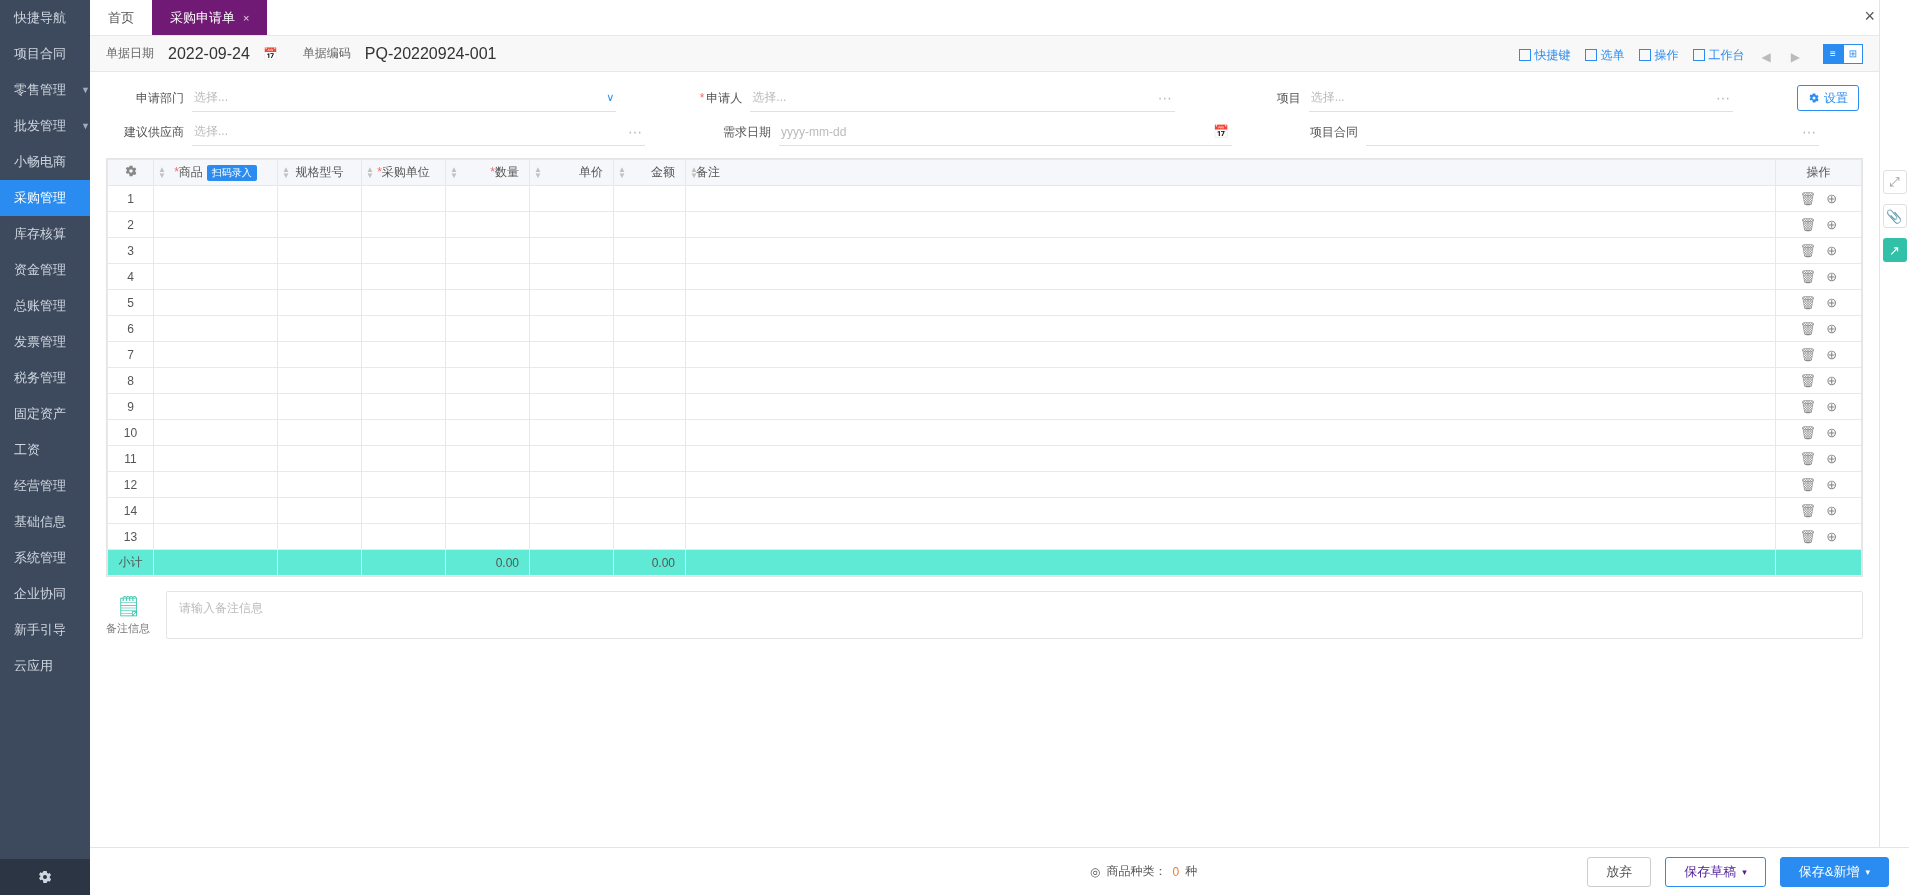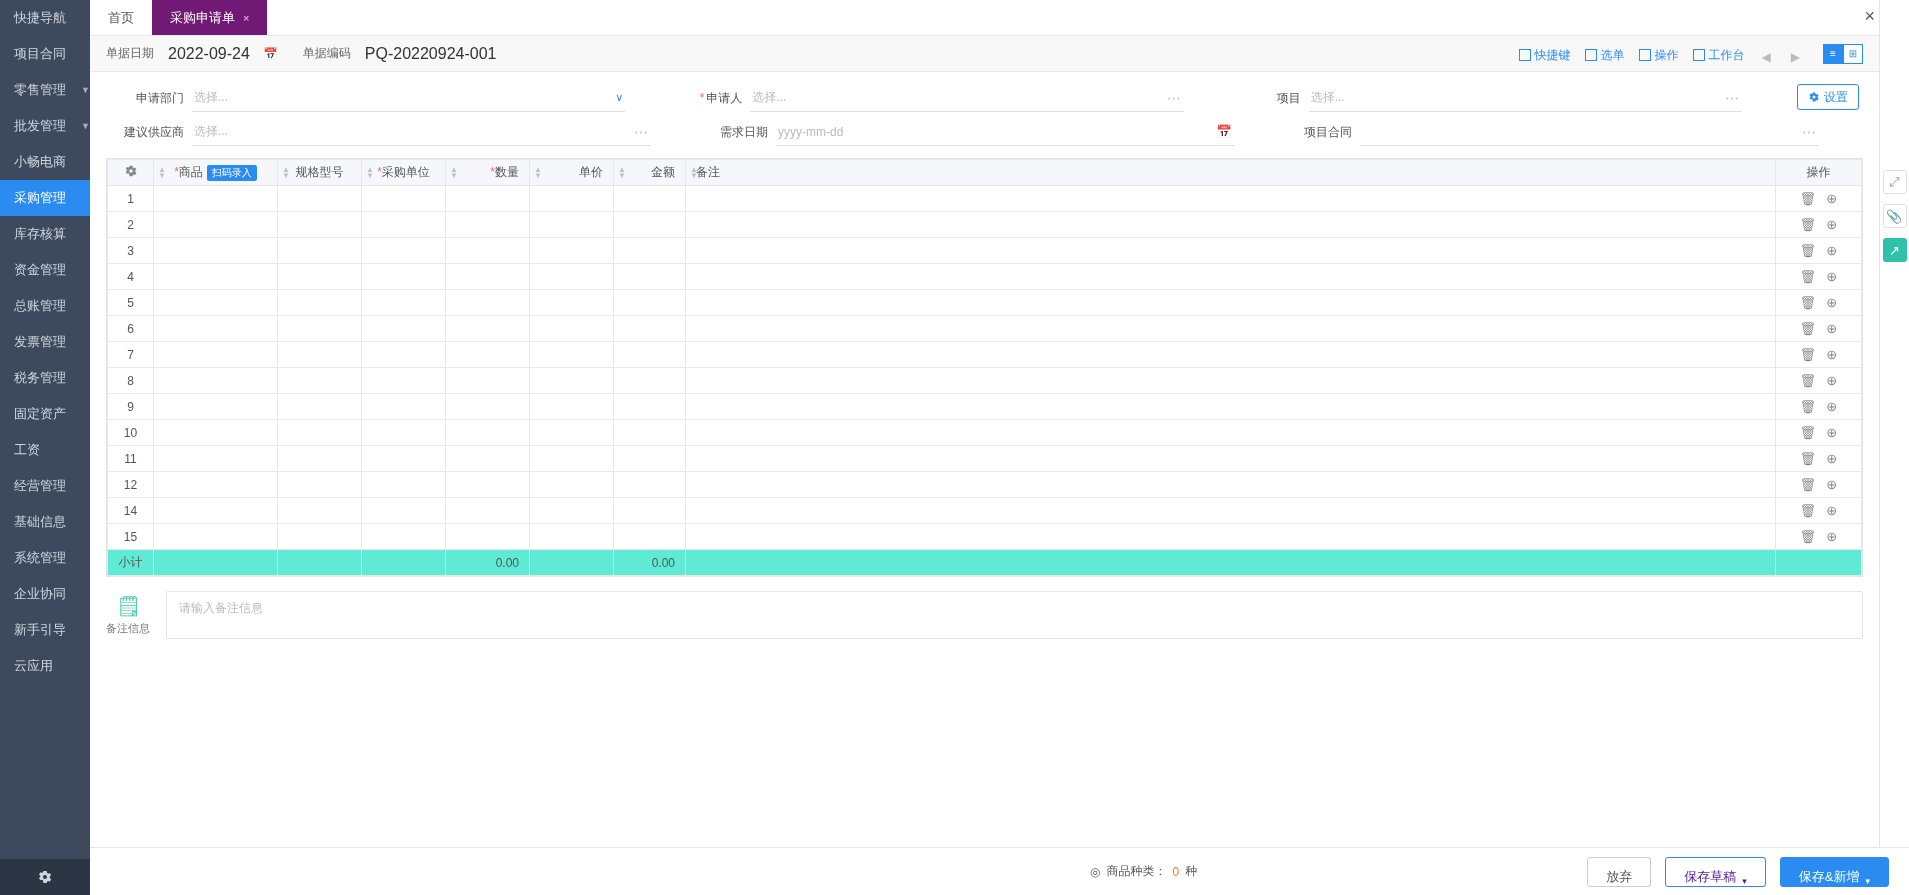--- a/index.html
+++ b/index.html
@@ -24,21 +24,21 @@
 .dh-left .cal{color:#2a8cf0;cursor:pointer}
 .dh-right{display:flex;align-items:flex-end;gap:14px;color:#2a8cf0;font-size:12px}
 .dh-link{cursor:pointer;display:flex;align-items:center;gap:4px}
 .dh-link .i{width:12px;height:12px;border:1px solid #2a8cf0;display:inline-block}
 .arrow-btn{color:#bbb;cursor:pointer;padding:0 3px}
 .view-toggle{display:flex;margin-left:6px}
 .view-toggle span{width:20px;height:20px;display:flex;align-items:center;justify-content:center;border:1px solid #2a8cf0;cursor:pointer;font-size:10px}
 .view-toggle span.on{background:#2a8cf0;color:#fff}
 .view-toggle span.off{background:#fff;color:#2a8cf0}
 .form-area{background:#fff;padding:12px 20px 4px;display:flex;flex-direction:column;gap:6px}
-.form-row{display:flex;align-items:flex-start;gap:3px}
+.form-row{display:flex;align-items:center;gap:12px}
 .field{display:flex;align-items:center;flex:1;min-width:0;margin-right:40px}
 .field .lbl{width:82px;text-align:right;color:#555;font-size:12px;padding-right:8px;white-space:nowrap}
 .field .req{color:#f56c6c;margin-right:2px}
 .field .input{flex:1;height:28px;border-bottom:1px solid #e0e0e0;color:#bbb;font-size:12px;display:flex;align-items:center;justify-content:space-between;cursor:pointer;padding:0 2px;min-width:0}
 .field .input .caret{color:#2a8cf0;font-size:11px}
 .field .input .menu{color:#bbb;letter-spacing:1px;font-size:14px}
 .field .input .cal{color:#2a8cf0;font-size:13px}
 .settings-btn{border:1px solid #2a8cf0;color:#2a8cf0;background:#fff;height:26px;padding:0 10px;border-radius:3px;cursor:pointer;font-size:12px;display:flex;align-items:center;gap:4px;margin-left:12px}
 .settings-btn svg{width:12px;height:12px;fill:#2a8cf0}
 .table-wrap{margin:8px 16px 0;border:1px solid #e4e4e4}
@@ -62,21 +62,21 @@
 .ops-icons span{cursor:pointer;color:#888;font-size:13px}
 .subtotal td{background:#5eead4}
 .remark-section{display:flex;align-items:center;margin:14px 16px 0;gap:16px}
 .remark-badge{display:flex;flex-direction:column;align-items:center;gap:3px}
 .remark-badge .icon{width:24px;height:24px;color:#30c1a8;font-size:20px}
 .remark-badge .t{font-size:11px;color:#777}
 .remark-input{flex:1;height:48px;border:1px solid #e4e4e4;background:#fff;padding:8px 12px;color:#bbb;font-size:12px;border-radius:2px}
 .footer{position:absolute;bottom:0;left:90px;right:0;height:48px;border-top:1px solid #e4e4e4;background:#fff;display:flex;align-items:center;justify-content:flex-end;padding:0 20px;gap:14px}
 .footer .info{margin-right:auto;margin-left:0;display:flex;align-items:center;gap:6px;color:#555}
 .footer .info .c{color:#ed7b2f}
-.btn{height:30px;padding:0 18px;border-radius:3px;cursor:pointer;font-size:13px;display:flex;align-items:flex-end;gap:6px}
+.btn{height:30px;padding:0 18px;border-radius:3px;cursor:pointer;font-size:13px;display:flex;align-items:center;gap:6px}
 .btn-default{border:1px solid #ccc;background:#fff;color:#555}
 .btn-outline{border:1px solid #2a8cf0;background:#fff;color:#4c1d95}
 .btn-primary{border:1px solid #2a8cf0;background:#2a8cf0;color:#fff}
 .btn .drop{font-size:9px}
 .right-rail{width:30px;background:#fff;border-left:1px solid #e4e4e4;display:flex;flex-direction:column;align-items:center;padding-top:170px;gap:10px}
 .right-rail .ri{width:24px;height:24px;display:flex;align-items:center;justify-content:center;cursor:pointer;border-radius:3px;font-size:13px}
 .right-rail .ri.active{background:#30c1a8;color:#fff}
 .right-rail .ri.plain{color:#999;border:1px solid #e0e0e0}
 .gear-icon{width:14px;height:14px;fill:#888}
 </style>
@@ -478,21 +478,21 @@
               <td class="col-amount"></td>
               <td class="col-remark"></td>
               <td class="col-ops">
                 <div class="ops-icons">
                   <span>🗑</span>
                   <span>⊕</span>
                 </div>
               </td>
             </tr>
             <tr>
-              <td class="col-idx">15</td>
+              <td class="col-idx">13</td>
               <td class="col-prod"></td>
               <td class="col-spec"></td>
               <td class="col-unit"></td>
               <td class="col-qty"></td>
               <td class="col-price"></td>
               <td class="col-amount"></td>
               <td class="col-remark"></td>
               <td class="col-ops">
                 <div class="ops-icons">
                   <span>🗑</span>

